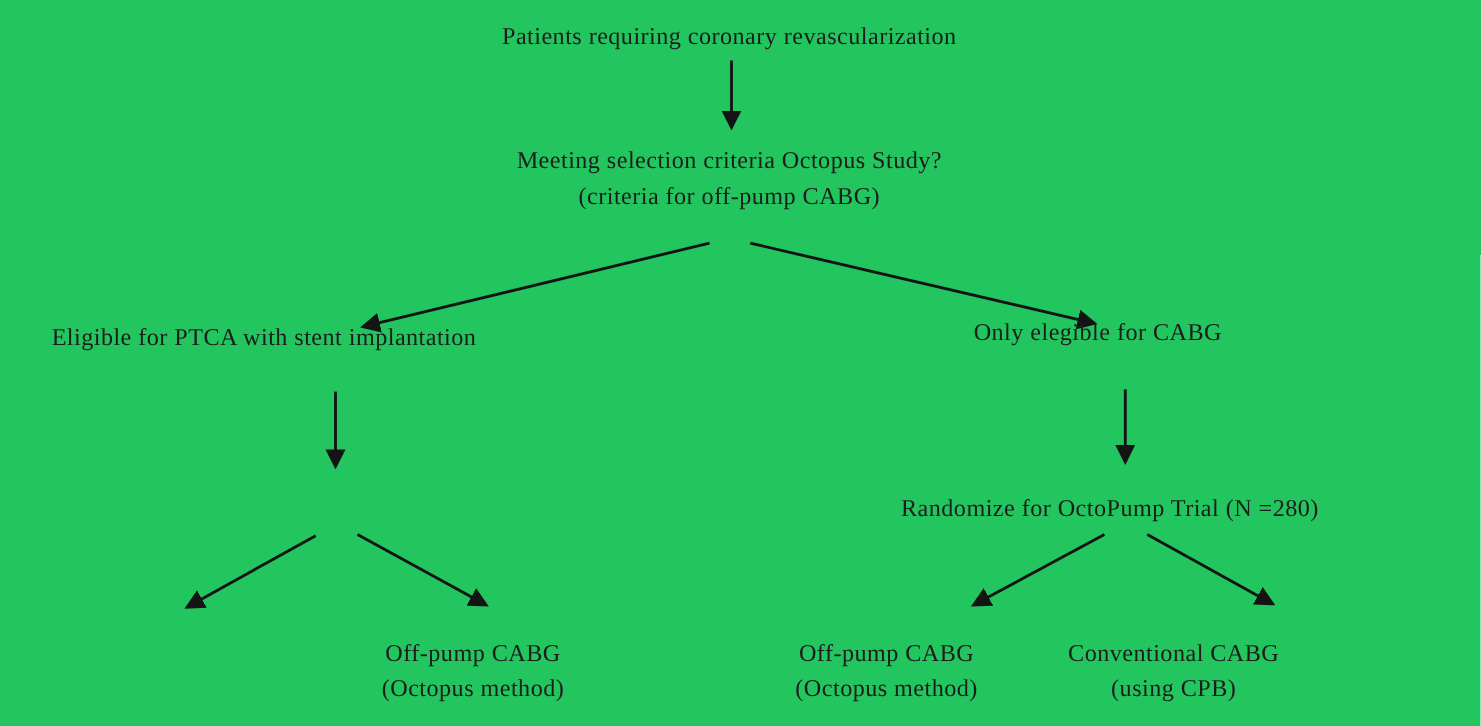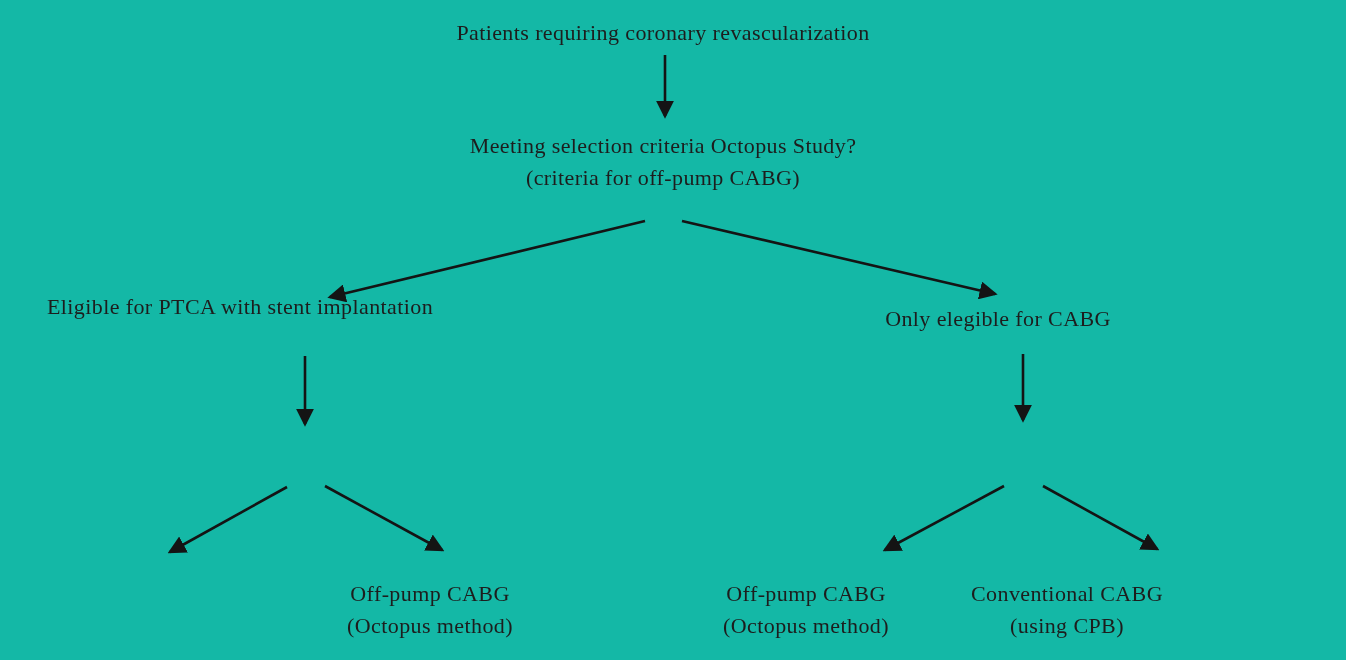--- a/index.html
+++ b/index.html
@@ -4,21 +4,21 @@
 <style>
   html, body {
     margin: 0;
     padding: 0;
     background: #ffffff;
   }
   .canvas {
     position: relative;
     width: 1346px;
     height: 660px;
-    background: #14b8a6;
+    background: #22c55e;
     font-family: "Liberation Serif", "DejaVu Serif", serif;
     color: #1d1d1d;
     overflow: hidden;
   }
   .arrow-layer {
     position: absolute;
     left: 0;
     top: 0;
     width: 1346px;
     height: 660px;
@@ -66,25 +66,28 @@
 
   <div class="node" style="left:663px; top:130px">
     <span>Meeting selection criteria Octopus Study?</span>
     <span>(criteria for off-pump CABG)</span>
   </div>
 
   <div class="node" style="left:240px; top:291px">
     <span>Eligible for PTCA with stent implantation</span>
   </div>
 
-  <div class="node" style="left:998px; top:303px">
+  <div class="node" style="left:998px; top:286px">
     <span>Only elegible for CABG</span>
   </div>
 
 
+  <div class="node" style="left:1009px; top:446px">
+    <span>Randomize for OctoPump Trial (N =280)</span>
+  </div>
 
 
   <div class="node" style="left:430px; top:578px">
     <span>Off-pump CABG</span>
     <span>(Octopus method)</span>
   </div>
 
   <div class="node" style="left:806px; top:578px">
     <span>Off-pump CABG</span>
     <span>(Octopus method)</span>

